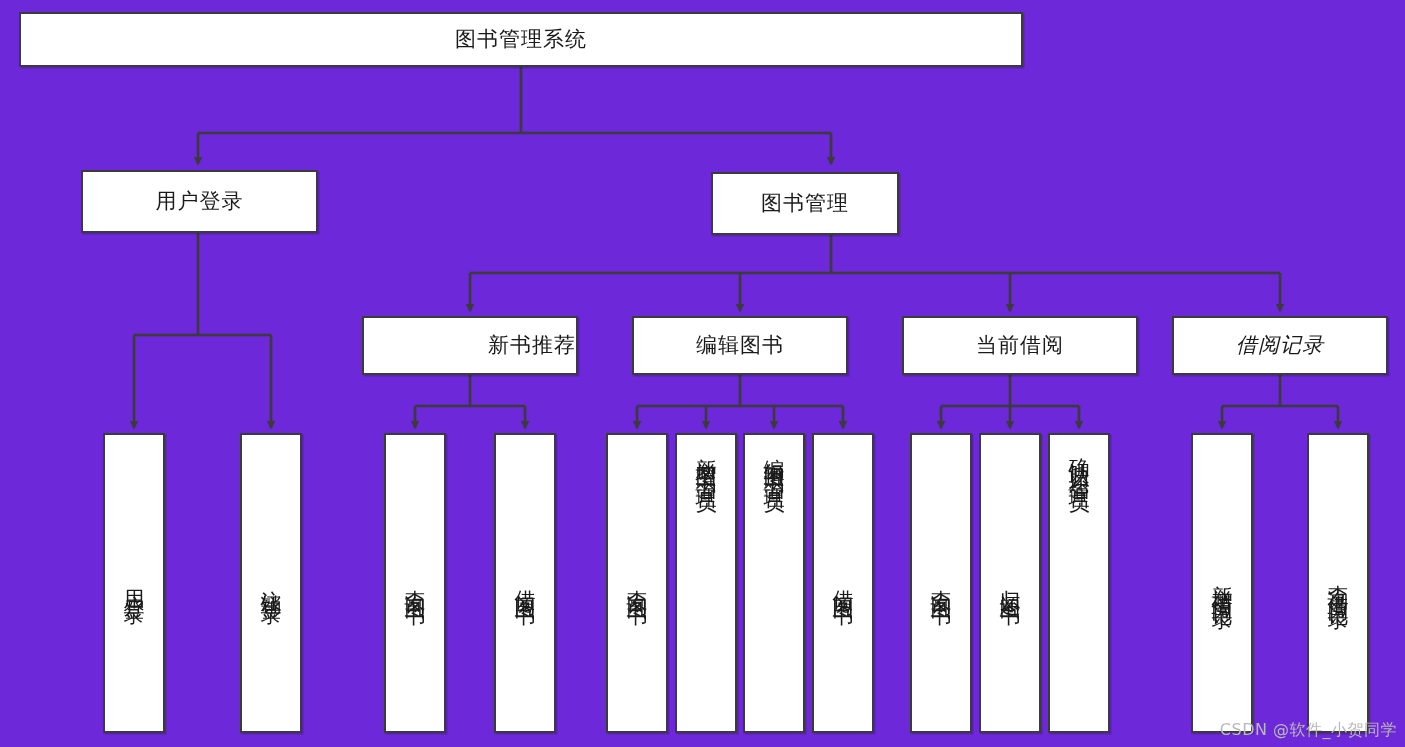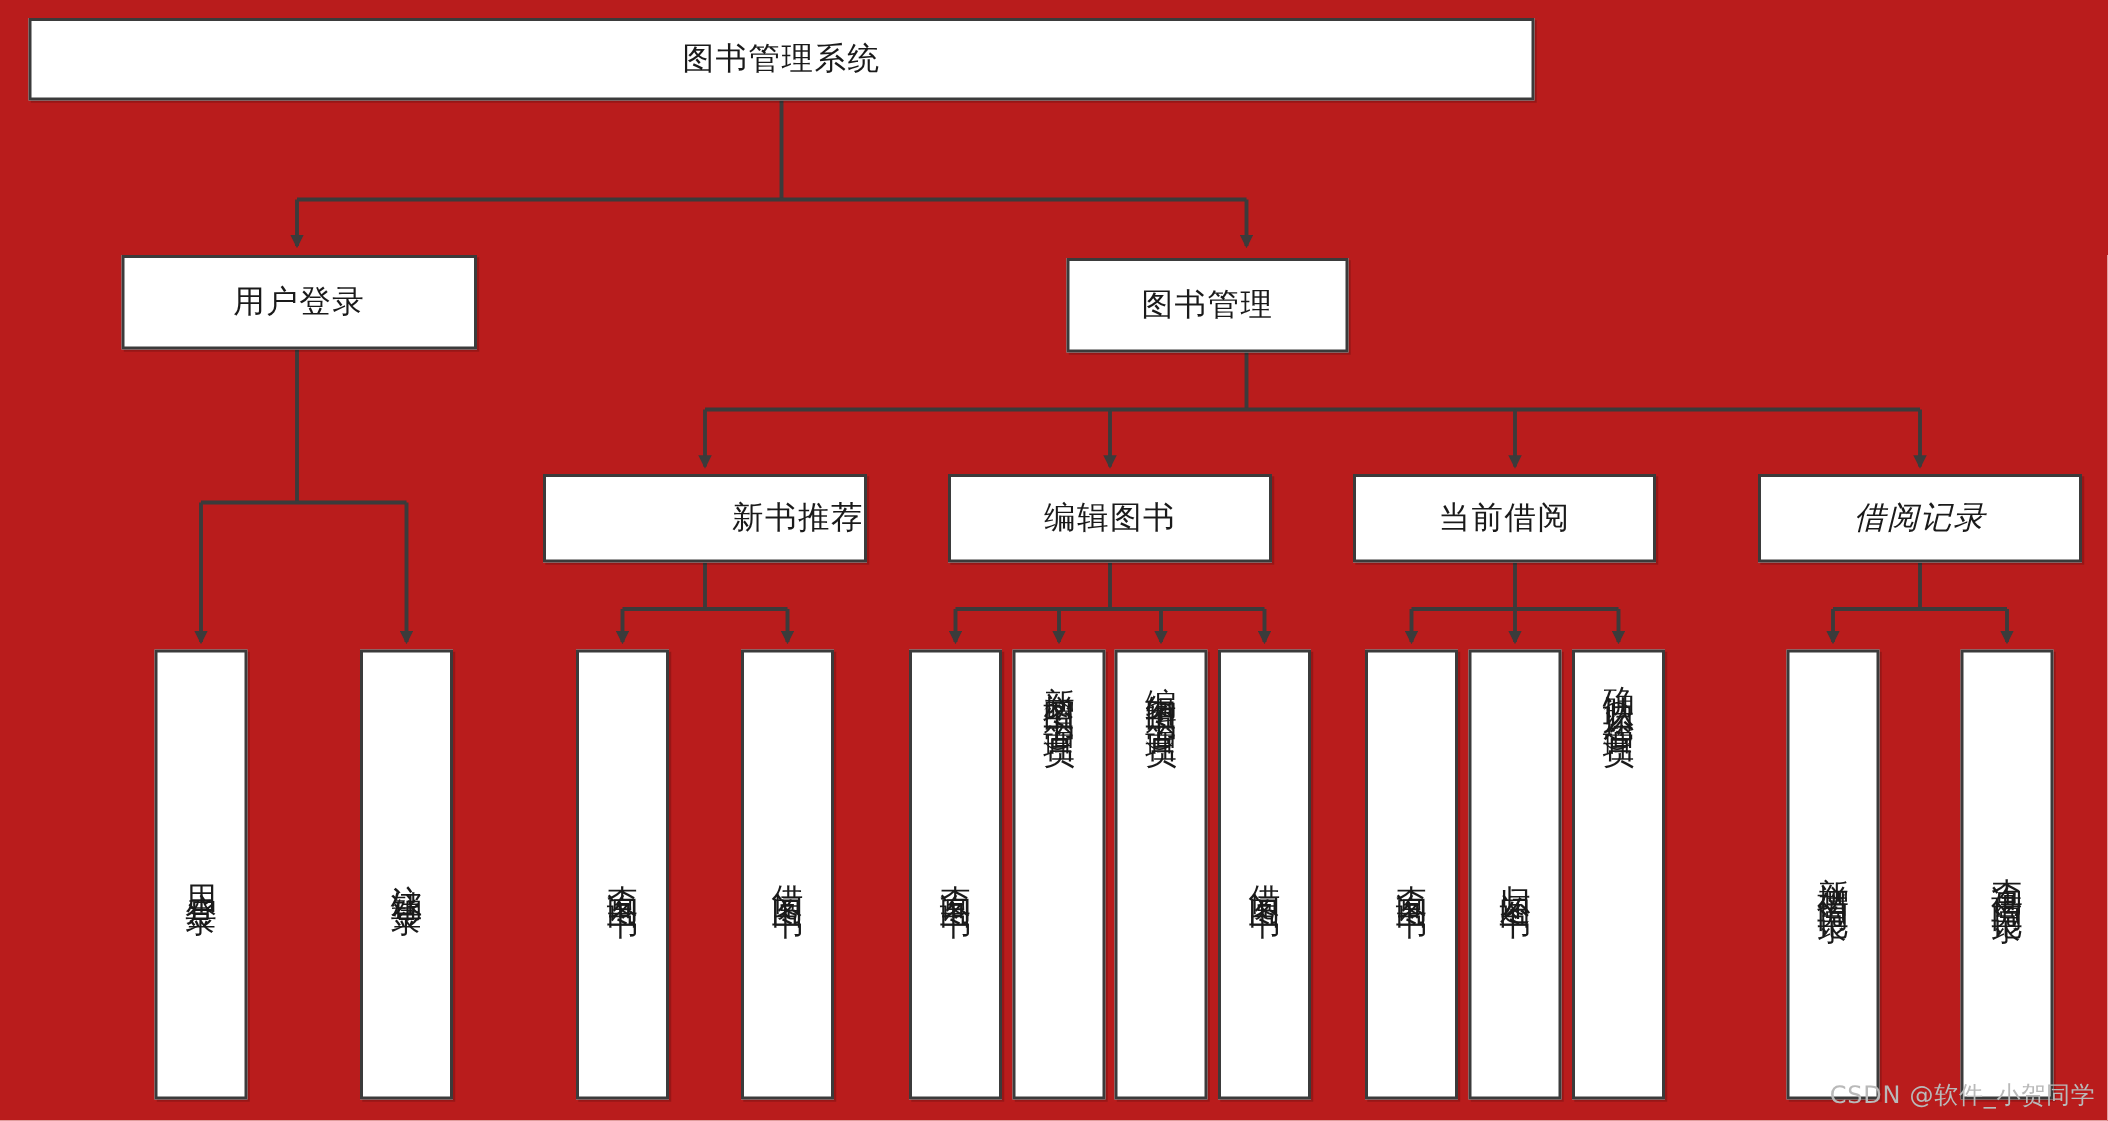--- a/index.html
+++ b/index.html
@@ -7,21 +7,21 @@
     padding: 0;
     background: #ffffff;
   }
   body {
     font-family: "DejaVu Sans", "Liberation Sans", sans-serif;
   }
   #diagram-root {
     position: relative;
     width: 1405px;
     height: 747px;
-    background: #b91c1c;
+    background: #6d28d9;
     overflow: hidden;
   }
   svg.diagram-canvas {
     position: absolute;
     left: 0;
     top: 0;
     width: 1405px;
     height: 747px;
   }
   .node-box {
@@ -134,21 +134,21 @@
   <div class="node-box" style="left:711px; top:172px; width:188px; height:63px;">
     <span class="node-label-h">图书管理</span>
   </div>
 
   <div class="node-box" style="left:362px; top:316px; width:216px; height:59px;justify-content:flex-end;">
     <span class="node-label-h">新书推荐</span>
   </div>
   <div class="node-box" style="left:632px; top:316px; width:216px; height:59px;">
     <span class="node-label-h">编辑图书</span>
   </div>
-  <div class="node-box" style="left:902px; top:316px; width:202px; height:59px;">
+  <div class="node-box" style="left:902px; top:316px; width:236px; height:59px;">
     <span class="node-label-h">当前借阅</span>
   </div>
   <div class="node-box" style="left:1172px; top:316px; width:216px; height:59px;font-style:italic;">
     <span class="node-label-h">借阅记录</span>
   </div>
 
   <div class="node-box leaf-box center-v" style="left:103px; top:433px; width:62px; height:300px;">
     <span class="node-label-v">用户登录</span>
   </div>
   <div class="node-box leaf-box center-v" style="left:240px; top:433px; width:62px; height:300px;">

